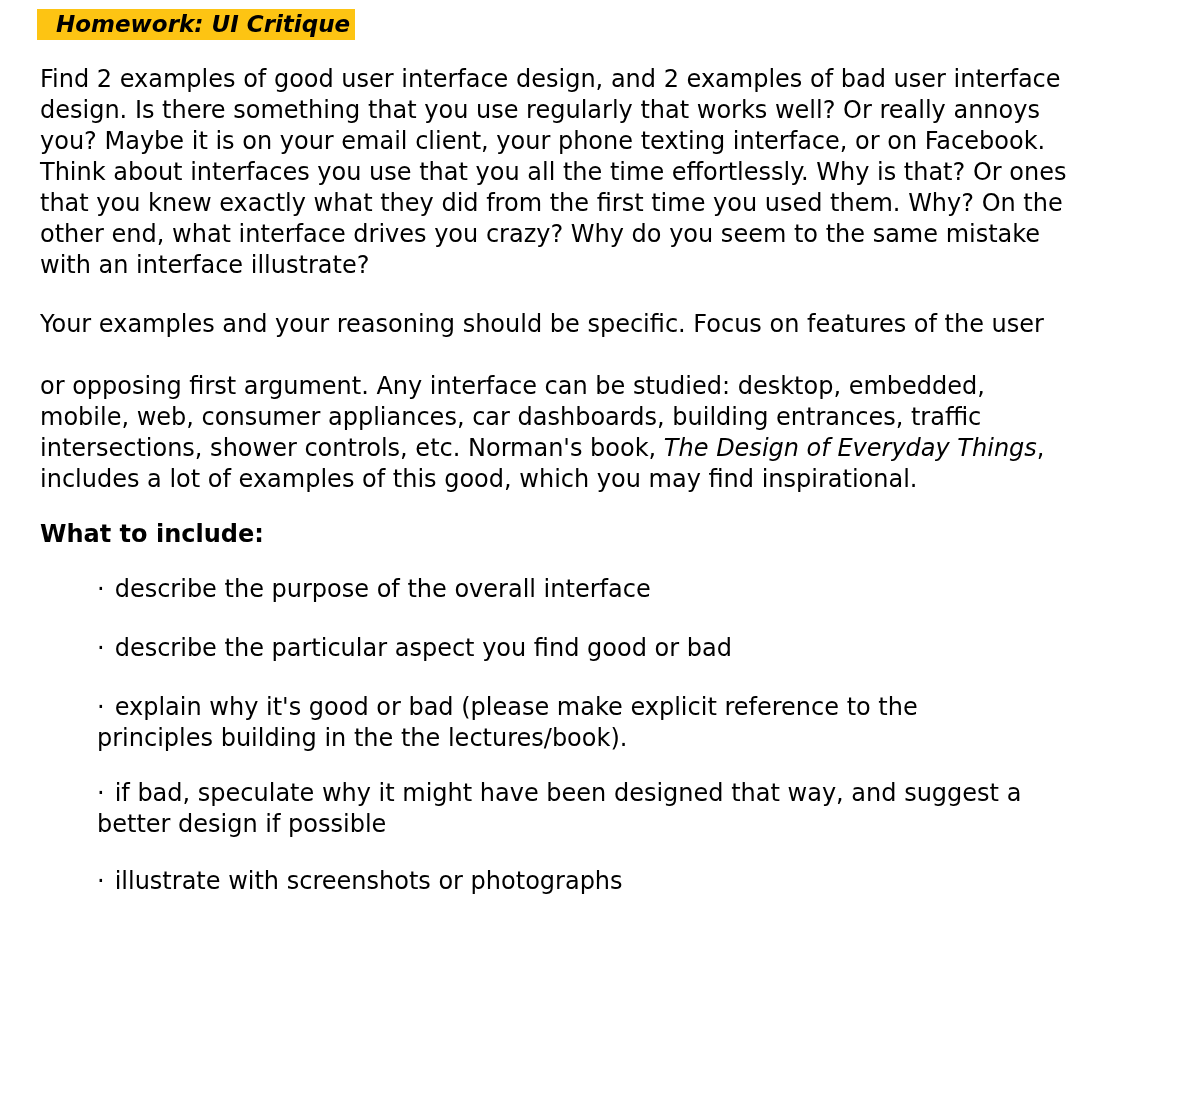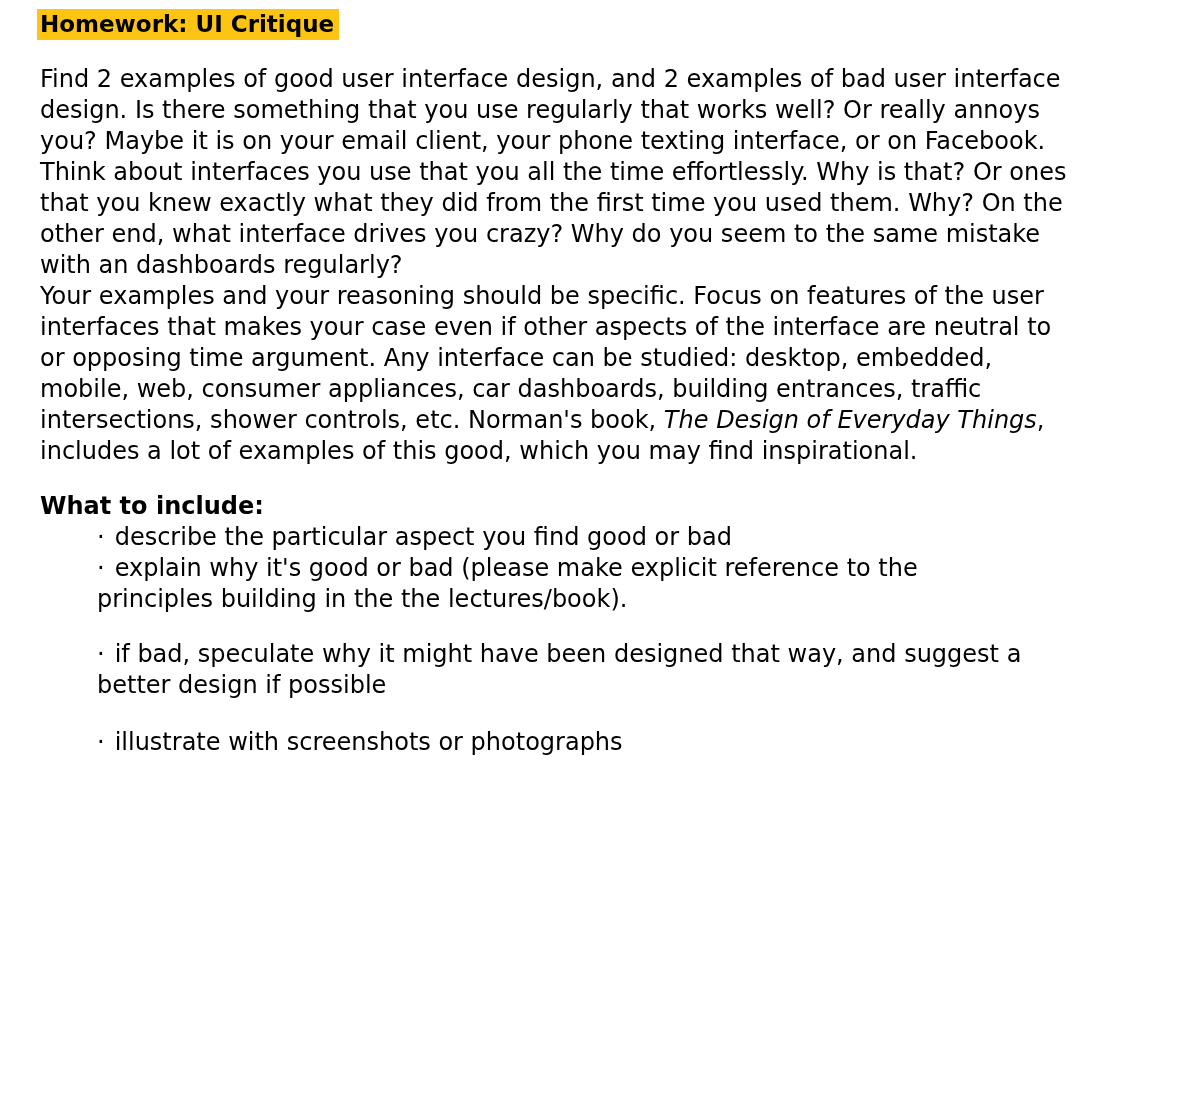--- a/index.html
+++ b/index.html
@@ -22,28 +22,29 @@
     font-size: 24px;
     line-height: 31px;
     white-space: nowrap;
   }
   .doc-title {
     font-size: 23px;
     font-weight: bold;
   }
   .hl {
     background: #FDC413;
-    padding: 2px 5px 3px 3px;
+    padding: 2px 5px 3px 19px;
     margin-left: -3px;
+    font-style: italic;
   }
   .bold { font-weight: bold; }
   .it   { font-style: italic; text-align: center; }
   .mt24 { margin-top: 24px; }
   .mt26 { margin-top: 26px; }
-  .mt28 { }
+  .mt28 { margin-top: 28px; }
   .mt39 { margin-top: 39px; }
   .bullet {
     margin-left: 57px;
   }
   .marker {
     margin-right: 10px;
   }
 </style>
 </head>
 <body>
@@ -52,35 +53,38 @@
 
   <p class="block doc-title"><span class="hl">Homework: UI Critique</span></p>
 
   <p class="block mt24">
     <span>Find 2 examples of good user interface design, and 2 examples of bad user interface</span><br>
     <span>design. Is there something that you use regularly that works well? Or really annoys</span><br>
     <span>you? Maybe it is on your email client, your phone texting interface, or on Facebook.</span><br>
     <span>Think about interfaces you use that you all the time effortlessly. Why is that? Or ones</span><br>
     <span>that you knew exactly what they did from the first time you used them. Why? On the</span><br>
     <span>other end, what interface drives you crazy? Why do you seem to the same mistake</span><br>
-    <span>with an dashboards regularly?</span>
+    <span>with an interface illustrate?</span>
   </p>
 
   <p class="block mt28">
     <span>Your examples and your reasoning should be specific. Focus on features of the user</span><br>
-    <span>interfaces that makes your case even if other aspects of the interface are neutral to</span><br>
-    <span>or opposing time argument. Any interface can be studied: desktop, embedded,</span><br>
+    <br>
+    <span>or opposing first argument. Any interface can be studied: desktop, embedded,</span><br>
     <span>mobile, web, consumer appliances, car dashboards, building entrances, traffic</span><br>
     <span><span>intersections, shower controls, etc. Norman's book, </span><span class="it">The Design of Everyday Things</span><span>,</span></span><br>
     <span>includes a lot of examples of this good, which you may find inspirational.</span>
   </p>
 
   <p class="block bold mt24">What to include:</p>
 
 
+  <div class="block bullet mt24">
+    <span class="marker">·</span><span>describe the purpose of the overall interface</span>
+  </div>
 
   <div class="block bullet mt28">
     <span class="marker">·</span><span>describe the particular aspect you find good or bad</span>
   </div>
 
   <div class="block bullet mt28">
     <span class="marker">·</span><span>explain why it's good or bad (please make explicit reference to the</span><br>
     <span>principles building in the the lectures/book).</span>
   </div>
 

